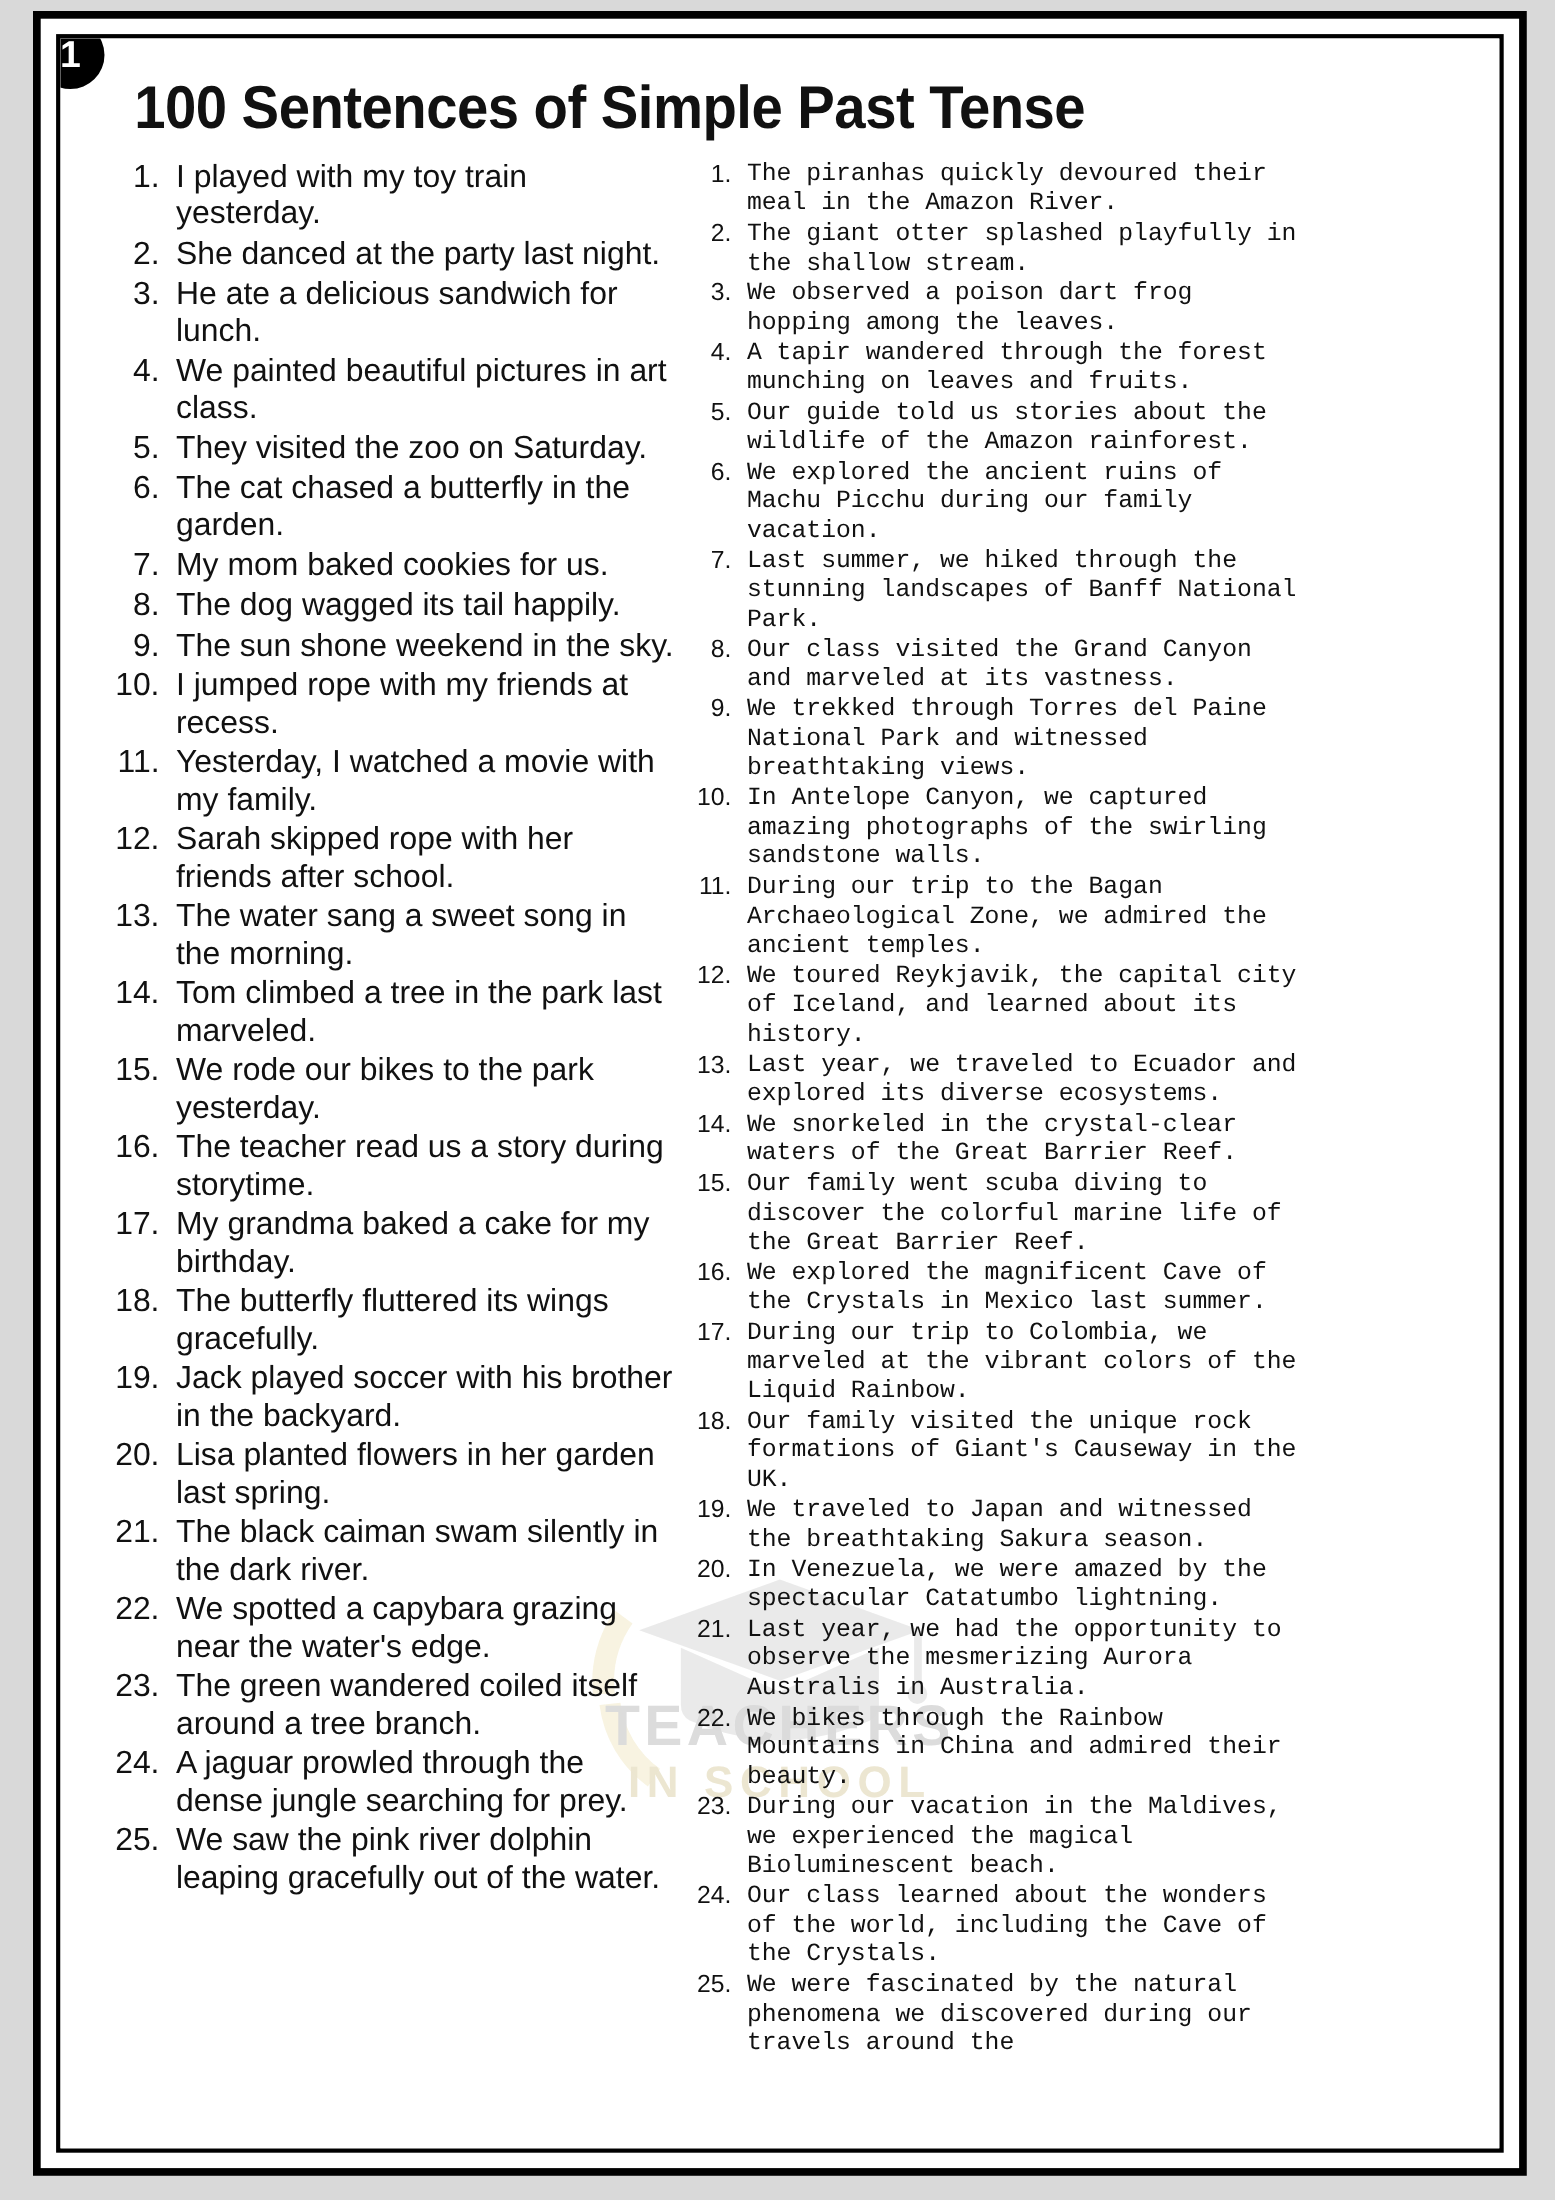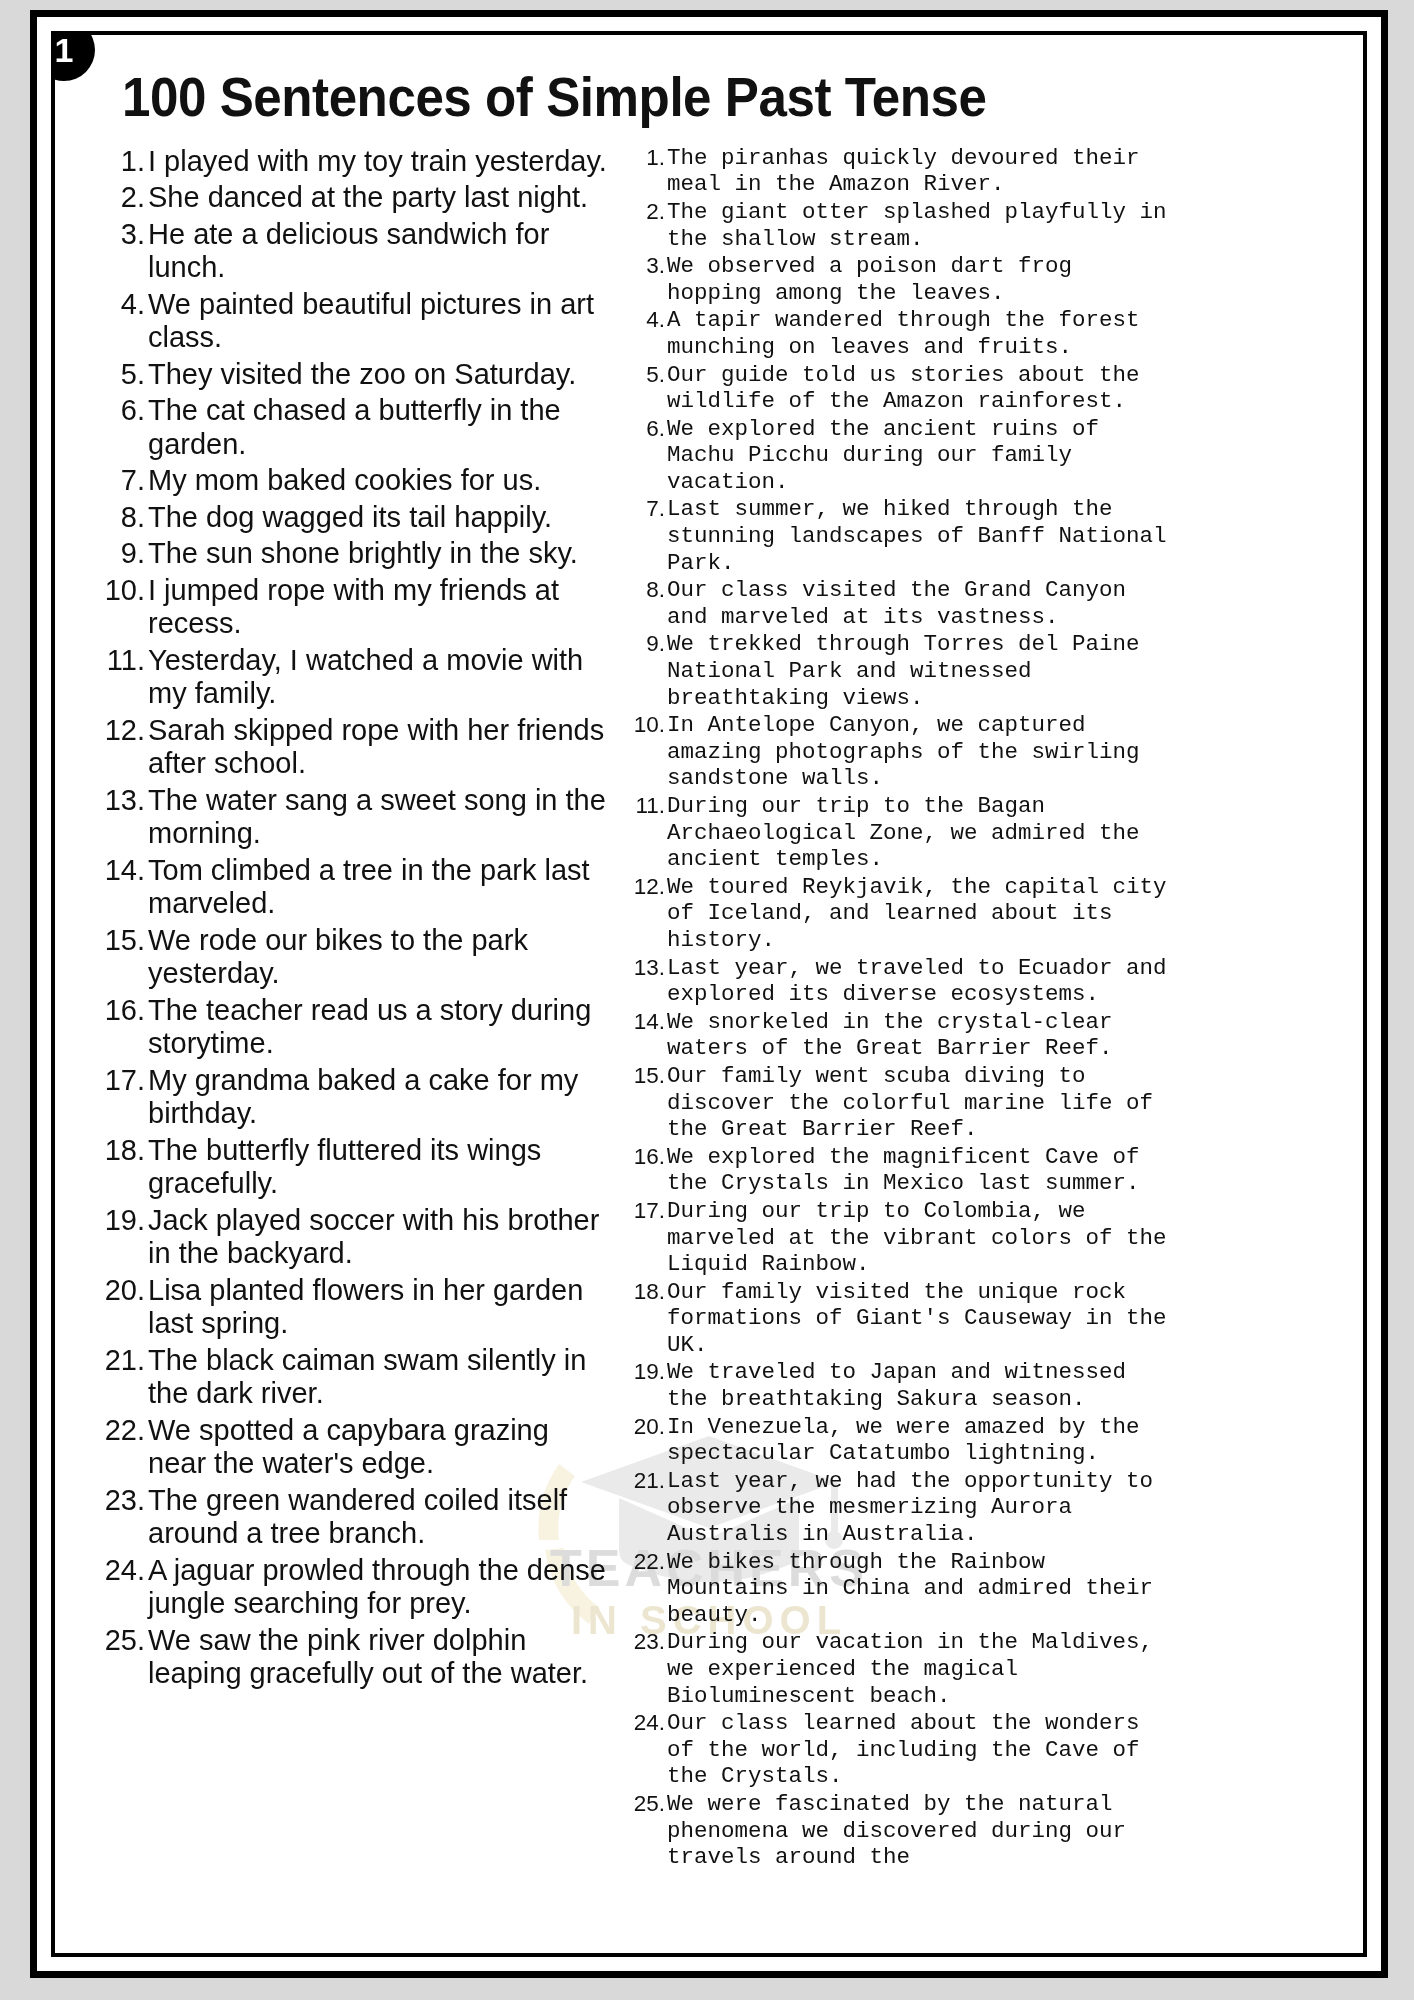--- a/index.html
+++ b/index.html
@@ -124,20 +124,21 @@
     align-items: flex-start;
   }
   .num {
     flex: 0 0 auto;
     text-align: right;
     color: #111111;
   }
   .txt {
     flex: 1 1 auto;
     color: #111111;
+    margin-left: 12px;
   }
 
   
   .col-left ol.slist li { margin-bottom: 3px; }
   .col-left .num {
     width: 58px;
     font-size: 29px;
     line-height: 33.5px;
     padding-right: 3px;
   }
@@ -221,21 +222,21 @@
                 <li>
                   <span class="num">7.</span>
                   <span class="txt">My mom baked cookies for us.</span>
                 </li>
                 <li>
                   <span class="num">8.</span>
                   <span class="txt">The dog wagged its tail happily.</span>
                 </li>
                 <li>
                   <span class="num">9.</span>
-                  <span class="txt">The sun shone brightly in the sky.</span>
+                  <span class="txt">The sun shone weekend in the sky.</span>
                 </li>
                 <li>
                   <span class="num">10.</span>
                   <span class="txt">I jumped rope with my friends at recess.</span>
                 </li>
                 <li>
                   <span class="num">11.</span>
                   <span class="txt">Yesterday, I watched a movie with my family.</span>
                 </li>
                 <li>

